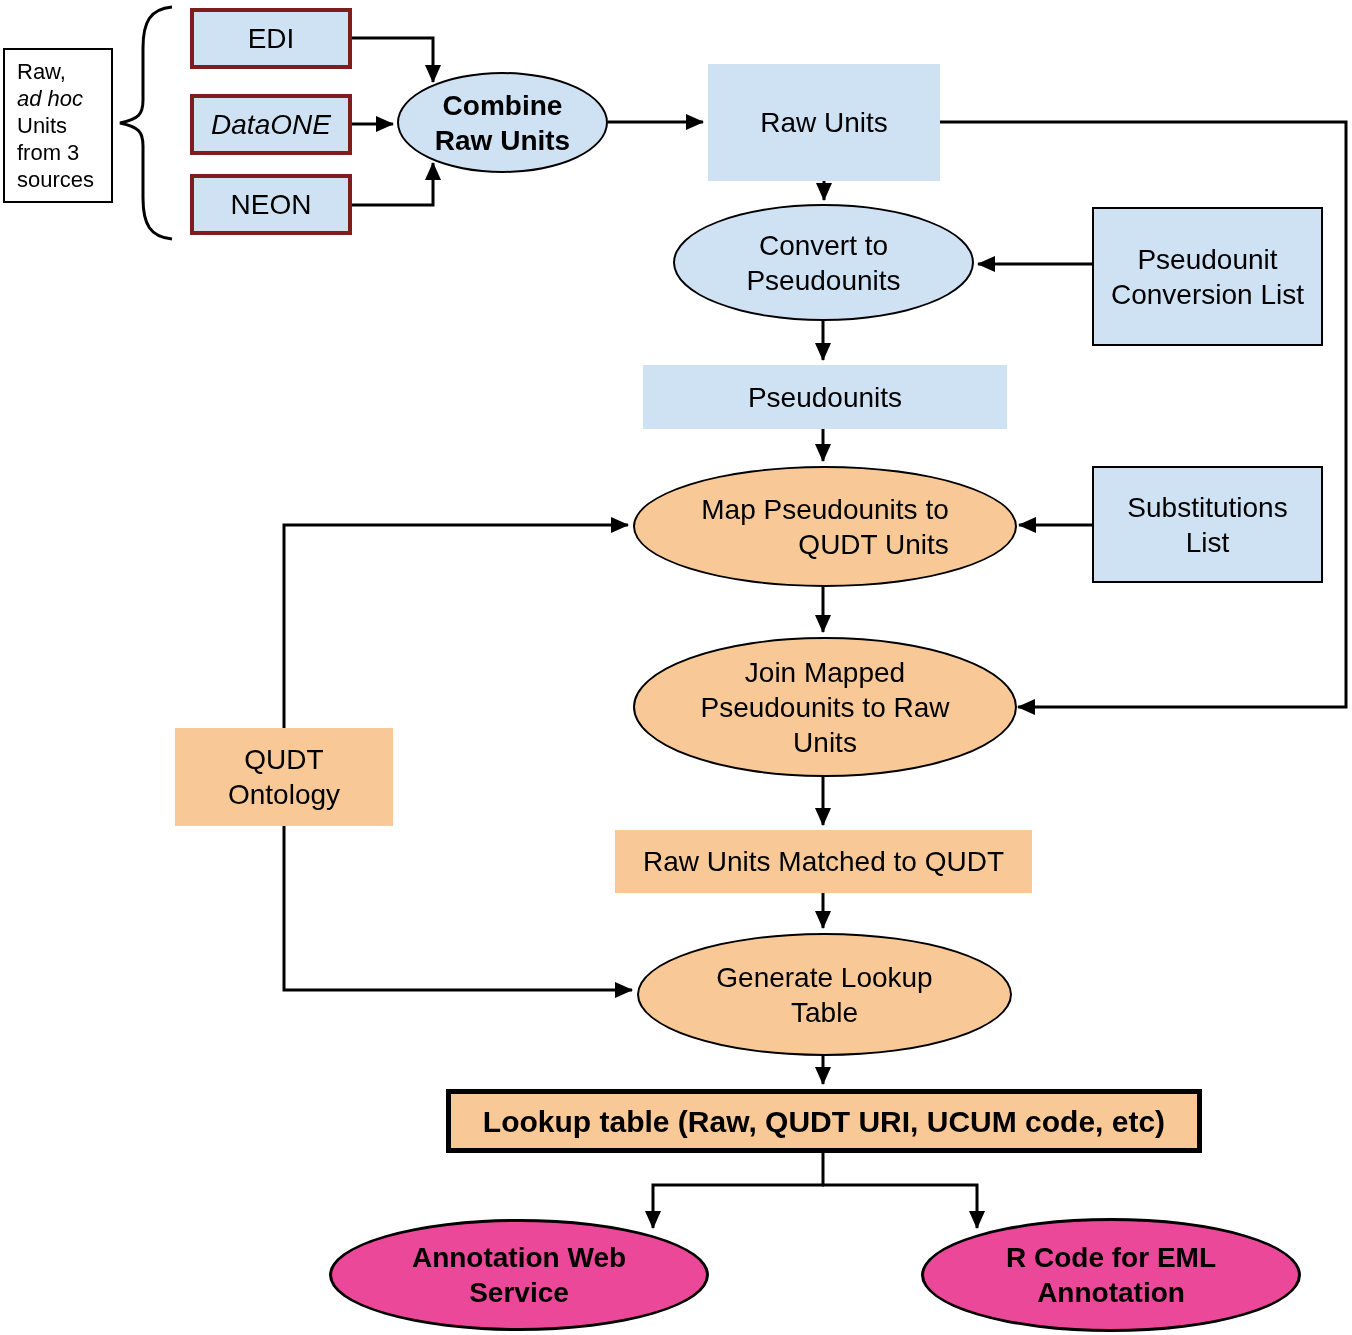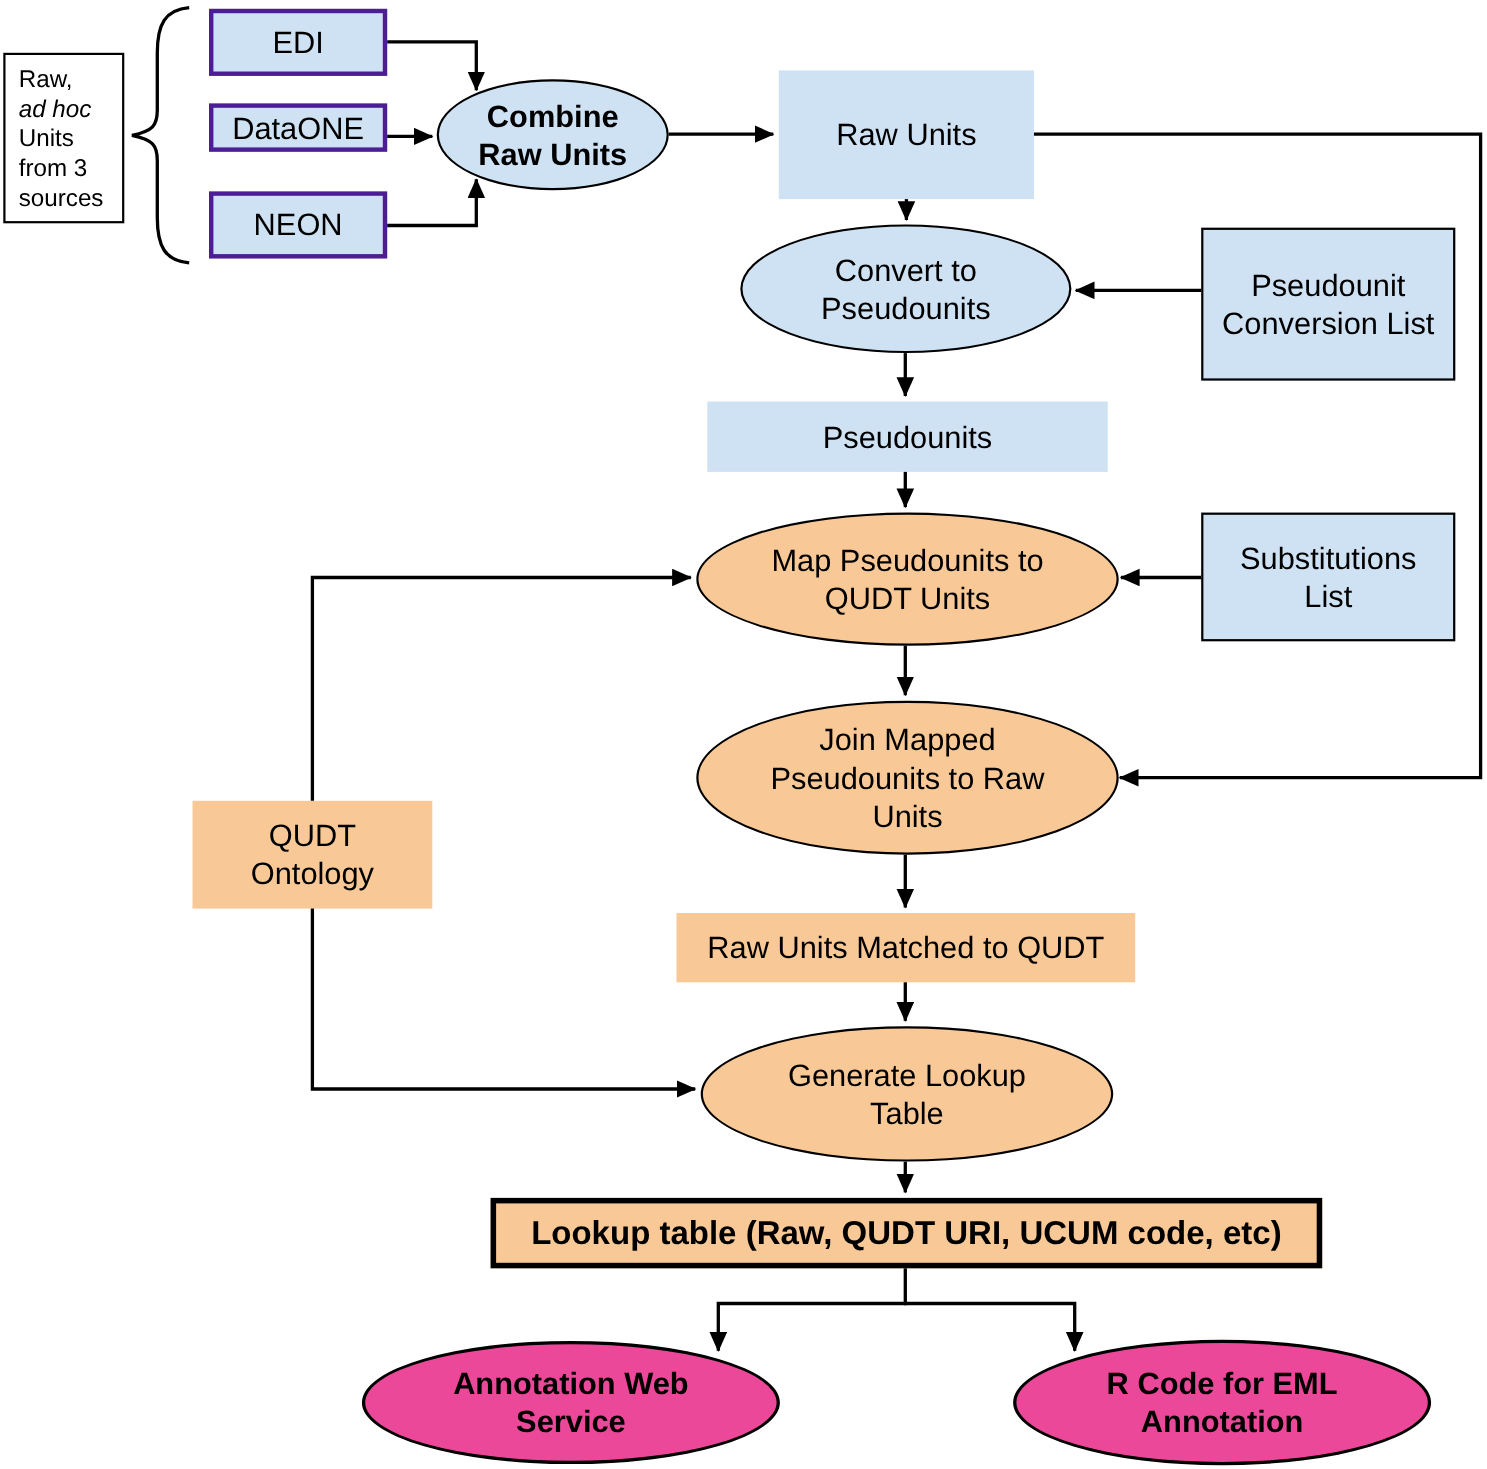--- a/index.html
+++ b/index.html
@@ -18,41 +18,41 @@
     text-align:center;
     box-sizing:border-box;
     font-size:28px;line-height:35px;
     white-space:pre-line;
     z-index:2;
   }
   .blue{background:#cfe2f3;}
   .orange{background:#f8c996;}
   .purple{background:#ec4899;}
   .thin-border{border:2px solid #000;}
-  .thick-border{border:4px solid #4c1d95;}
+  .thick-border{border:4px solid #7f1d1d;}
   .ellipse{border:2px solid #000;border-radius:50%;}
   .bold{font-weight:bold;}
   #source-note{
     left:3px;top:48px;width:110px;height:155px;
     background:#fff;border:2px solid #000;
     display:block;text-align:left;
     font-size:22px;line-height:27px;
     padding:8px 2px 0 12px;
     z-index:2;position:absolute;box-sizing:border-box;
   }
   #source-note .it{font-style:italic;}
   #edi     {left:190px;top:8px;  width:162px;height:61px;}
-  #dataone {left:190px;top:94px; width:162px;height:44px;}
+  #dataone {left:190px;top:94px; width:162px;height:61px;font-style:italic;}
   #neon    {left:190px;top:174px;width:162px;height:61px;}
   #combine {left:397px;top:72px; width:211px;height:101px;font-weight:bold;}
   #raw-units{left:708px;top:64px;width:232px;height:117px;}
   #convert {left:673px;top:204px;width:301px;height:117px;}
   #conv-list{left:1092px;top:207px;width:231px;height:139px;}
   #pseudounits{left:643px;top:365px;width:364px;height:64px;}
-  #map     {left:633px;top:466px;width:384px;height:121px;}
+  #map     {left:633px;top:466px;width:384px;height:121px;text-align:right;}
   #subs-list{left:1092px;top:466px;width:231px;height:117px;}
   #join    {left:633px;top:637px;width:384px;height:140px;}
   #qudt    {left:175px;top:728px;width:218px;height:98px;}
   #matched {left:615px;top:830px;width:417px;height:63px;}
   #generate{left:637px;top:933px;width:375px;height:123px;}
   #lookup  {left:446px;top:1089px;width:756px;height:64px;border:5px solid #000;font-size:30px;}
   #annot-ws{left:329px;top:1219px;width:380px;height:112px;border-width:3px;}
   #r-code  {left:921px;top:1218px;width:380px;height:114px;border-width:3px;}
 </style>
 </head>

